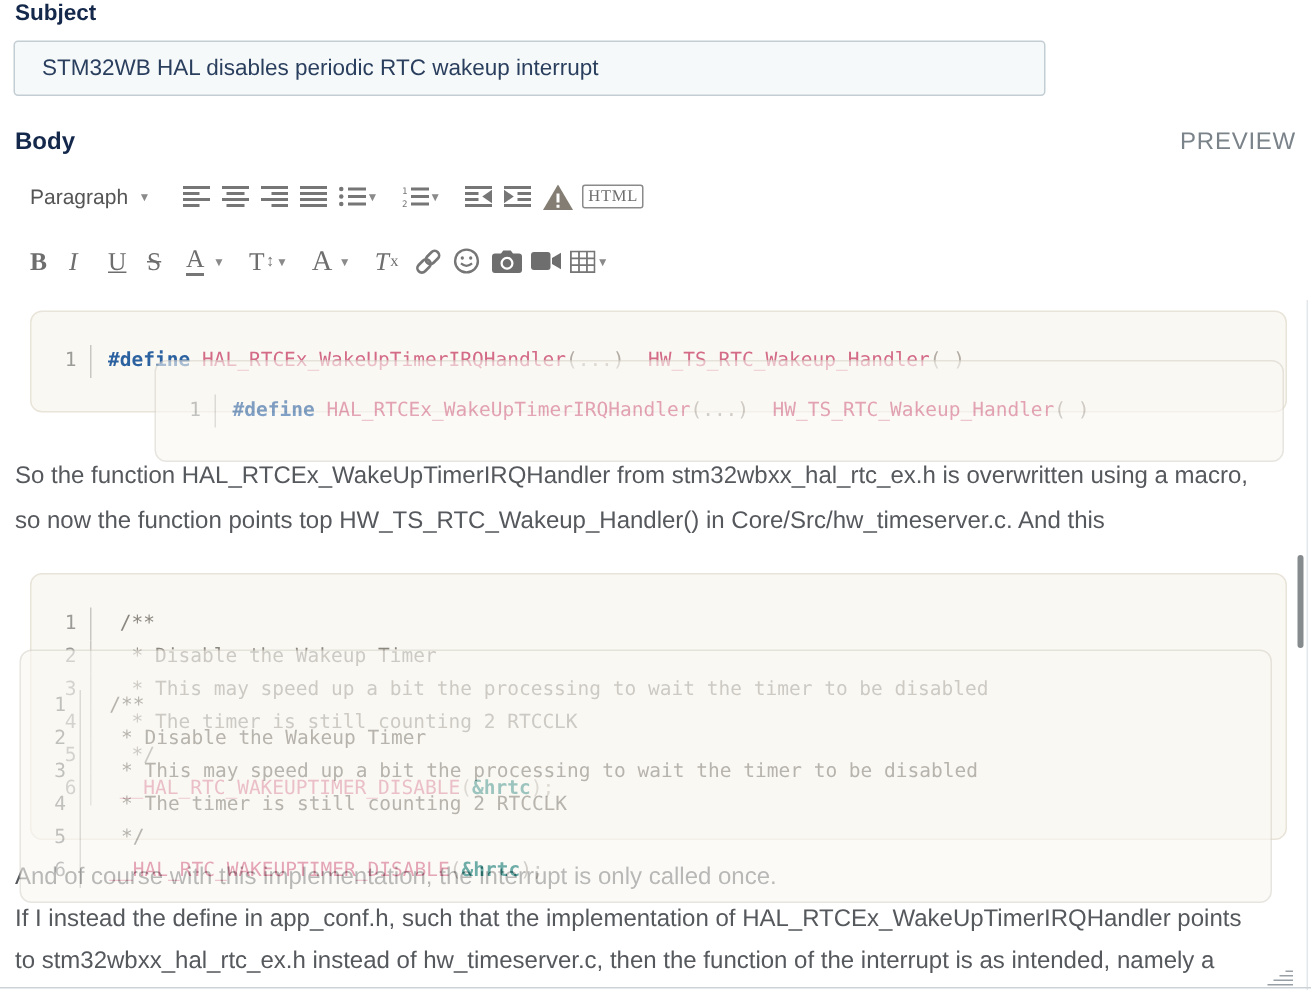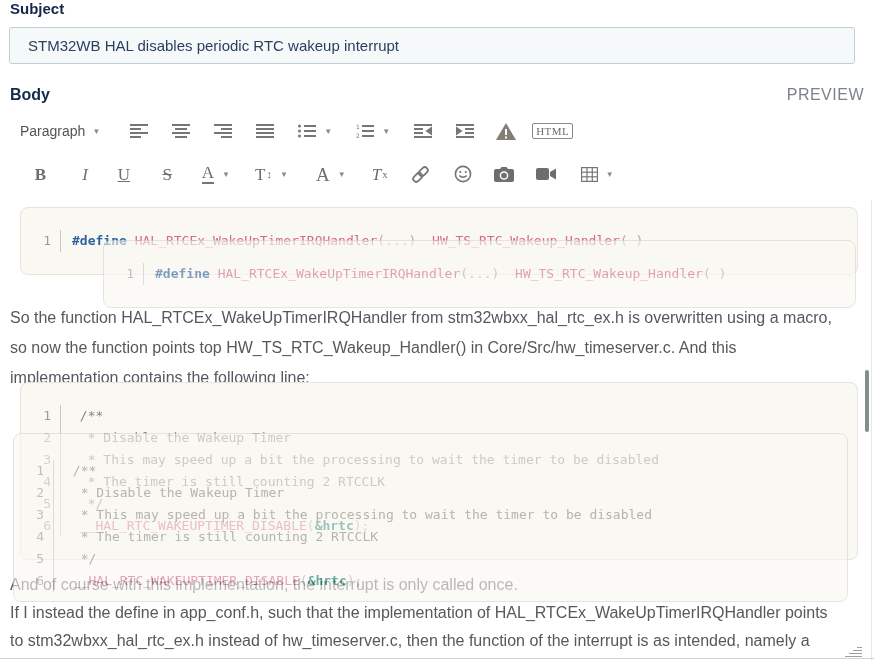--- a/index.html
+++ b/index.html
@@ -1,33 +1,33 @@
 <!DOCTYPE html>
 <html><head>
 <meta charset="utf-8">
 <style>
   html,body{margin:0;padding:0;background:#fff;}
   #screen{position:relative;width:874px;height:666px;background:#fff;overflow:hidden;
           font-family:"Liberation Sans",sans-serif;}
   
   .field-label{position:absolute;left:10px;top:0;font-size:15px;font-weight:700;color:#14284b;}
-  .subject-input{position:absolute;left:9px;top:27px;width:846px;height:37px;box-sizing:border-box;
+  .subject-input{position:absolute;left:9px;top:27px;width:688px;height:37px;box-sizing:border-box;
       background:#f6f9fa;border:1px solid #c3ced4;border-radius:3px;
       font-size:15px;color:#2a3f5e;line-height:35px;padding:0 0 0 18px;
       font-family:"Liberation Sans",sans-serif;}
   .body-row{position:absolute;left:10px;top:86px;width:854px;display:flex;
       justify-content:space-between;align-items:flex-start;}
   .body-label{font-size:16px;font-weight:700;color:#14284b;}
   .preview-link{font-size:16px;color:#7b838a;letter-spacing:.5px;padding-bottom:2px;}
   
   .tb-row{position:absolute;left:20px;display:flex;align-items:center;color:#767676;}
   .tb-row1{top:116px;height:30px;}
   .tb-row2{top:157px;height:34px;}
-  .tb-btn{display:flex;align-items:center;justify-content:flex-end;min-width:26px;height:28px;
-      margin-right:16px;cursor:pointer;}
+  .tb-btn{display:flex;align-items:center;justify-content:flex-start;min-width:26px;height:28px;
+      cursor:pointer;}
   .tb-btn svg{display:block;}
   .caret{font-size:8px;color:#8a8a8a;margin-left:-8px;margin-right:16px;cursor:pointer;}
   .para-dd{display:flex;align-items:center;font-size:14px;color:#555;margin-right:22px;cursor:pointer;}
   .para-dd .caret{margin:0 0 0 7px;}
   .ltr{font-family:"Liberation Serif",serif;font-size:17px;color:#6e6e6e;line-height:1;}
   .b-b{font-weight:700;} .b-i{font-style:italic;} .b-u{text-decoration:underline;}
   .b-s{text-decoration:line-through;}
   .clr-a{border-bottom:2px solid #767676;padding-bottom:1px;}
   .sub-x{font-size:11px;margin-left:1px;}
   .size-arrows{font-size:11px;margin-left:1px;color:#767676;}
@@ -284,21 +284,20 @@
 
   <div class="editor">
 
     <div class="code-block cb-main-1">
         <div class="code-line"><span class="ln">1</span><span class="code-text"><span class="seg-kw">#define</span><span class="seg-plain"> </span><span class="seg-fn">HAL_RTCEx_WakeUpTimerIRQHandler</span><span class="seg-pun">(...)</span><span class="seg-plain">  </span><span class="seg-fn">HW_TS_RTC_Wakeup_Handler</span><span class="seg-pun">( )</span></span></div>
       </div>
 
     <div class="para para-1">
         <div>So the function HAL_RTCEx_WakeUpTimerIRQHandler from stm32wbxx_hal_rtc_ex.h is overwritten using a macro,</div>
         <div>so now the function points top HW_TS_RTC_Wakeup_Handler() in Core/Src/hw_timeserver.c. And this</div>
-        <div>implementation contains the following line:</div>
       </div>
 
     <div class="code-block cb-main-2">
         <div class="code-line"><span class="ln">1</span><span class="code-text"><span class="seg-cmt"> /**</span></span></div>
         <div class="code-line"><span class="ln">2</span><span class="code-text"><span class="seg-cmt">  * Disable the Wakeup Timer</span></span></div>
         <div class="code-line"><span class="ln">3</span><span class="code-text"><span class="seg-cmt">  * This may speed up a bit the processing to wait the timer to be disabled</span></span></div>
         <div class="code-line"><span class="ln">4</span><span class="code-text"><span class="seg-cmt">  * The timer is still counting 2 RTCCLK</span></span></div>
         <div class="code-line"><span class="ln">5</span><span class="code-text"><span class="seg-cmt">  */</span></span></div>
         <div class="code-line"><span class="ln">6</span><span class="code-text"><span class="seg-plain"> </span><span class="seg-fn">__HAL_RTC_WAKEUPTIMER_DISABLE</span><span class="seg-pun">(</span><span class="seg-var">&amp;hrtc</span><span class="seg-pun">);</span></span></div>
       </div>

